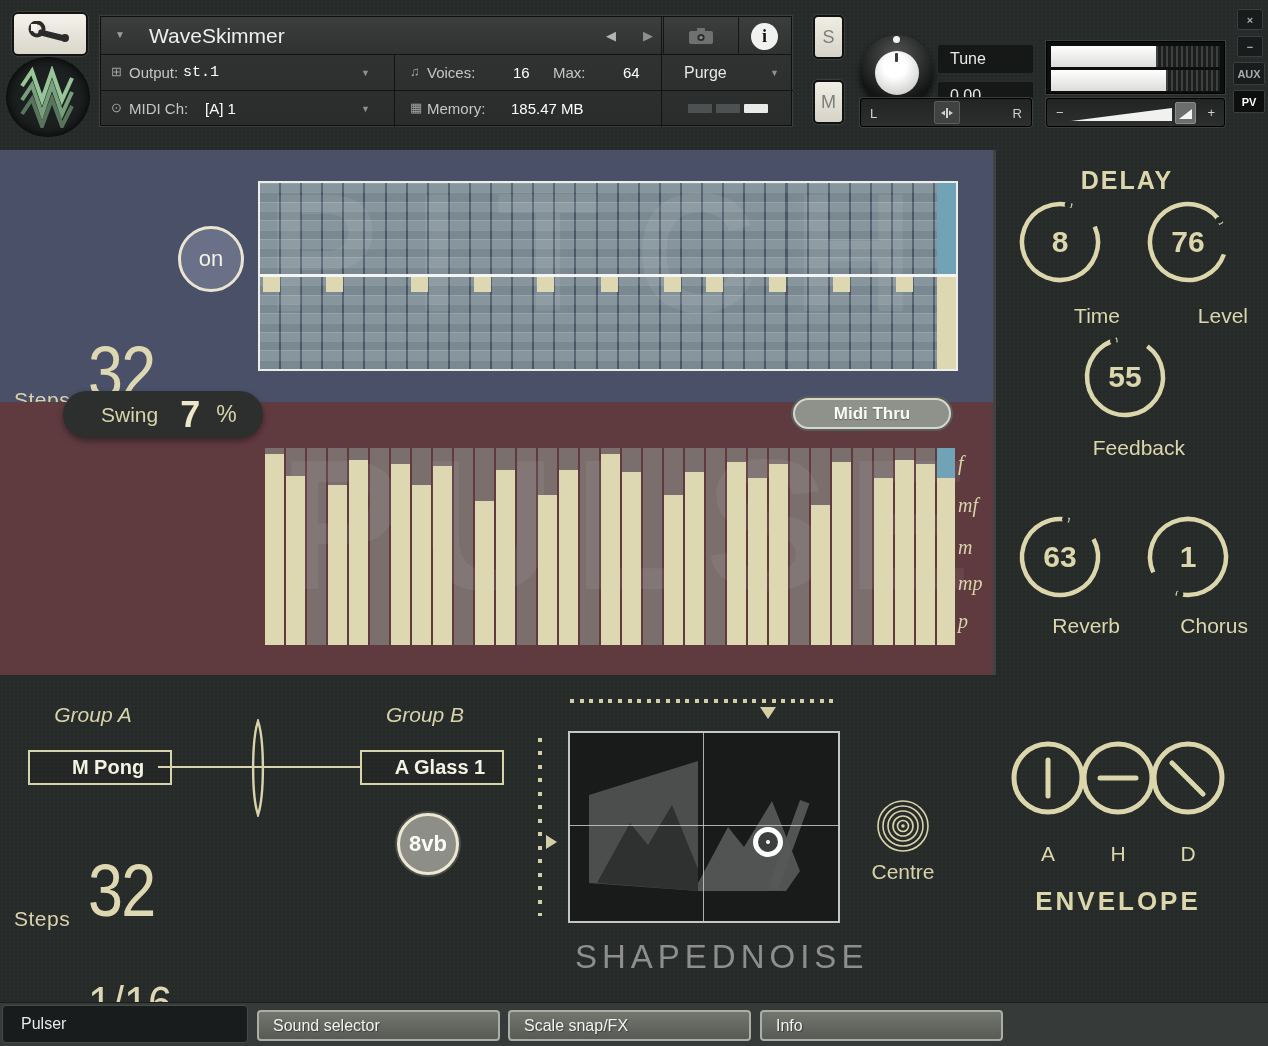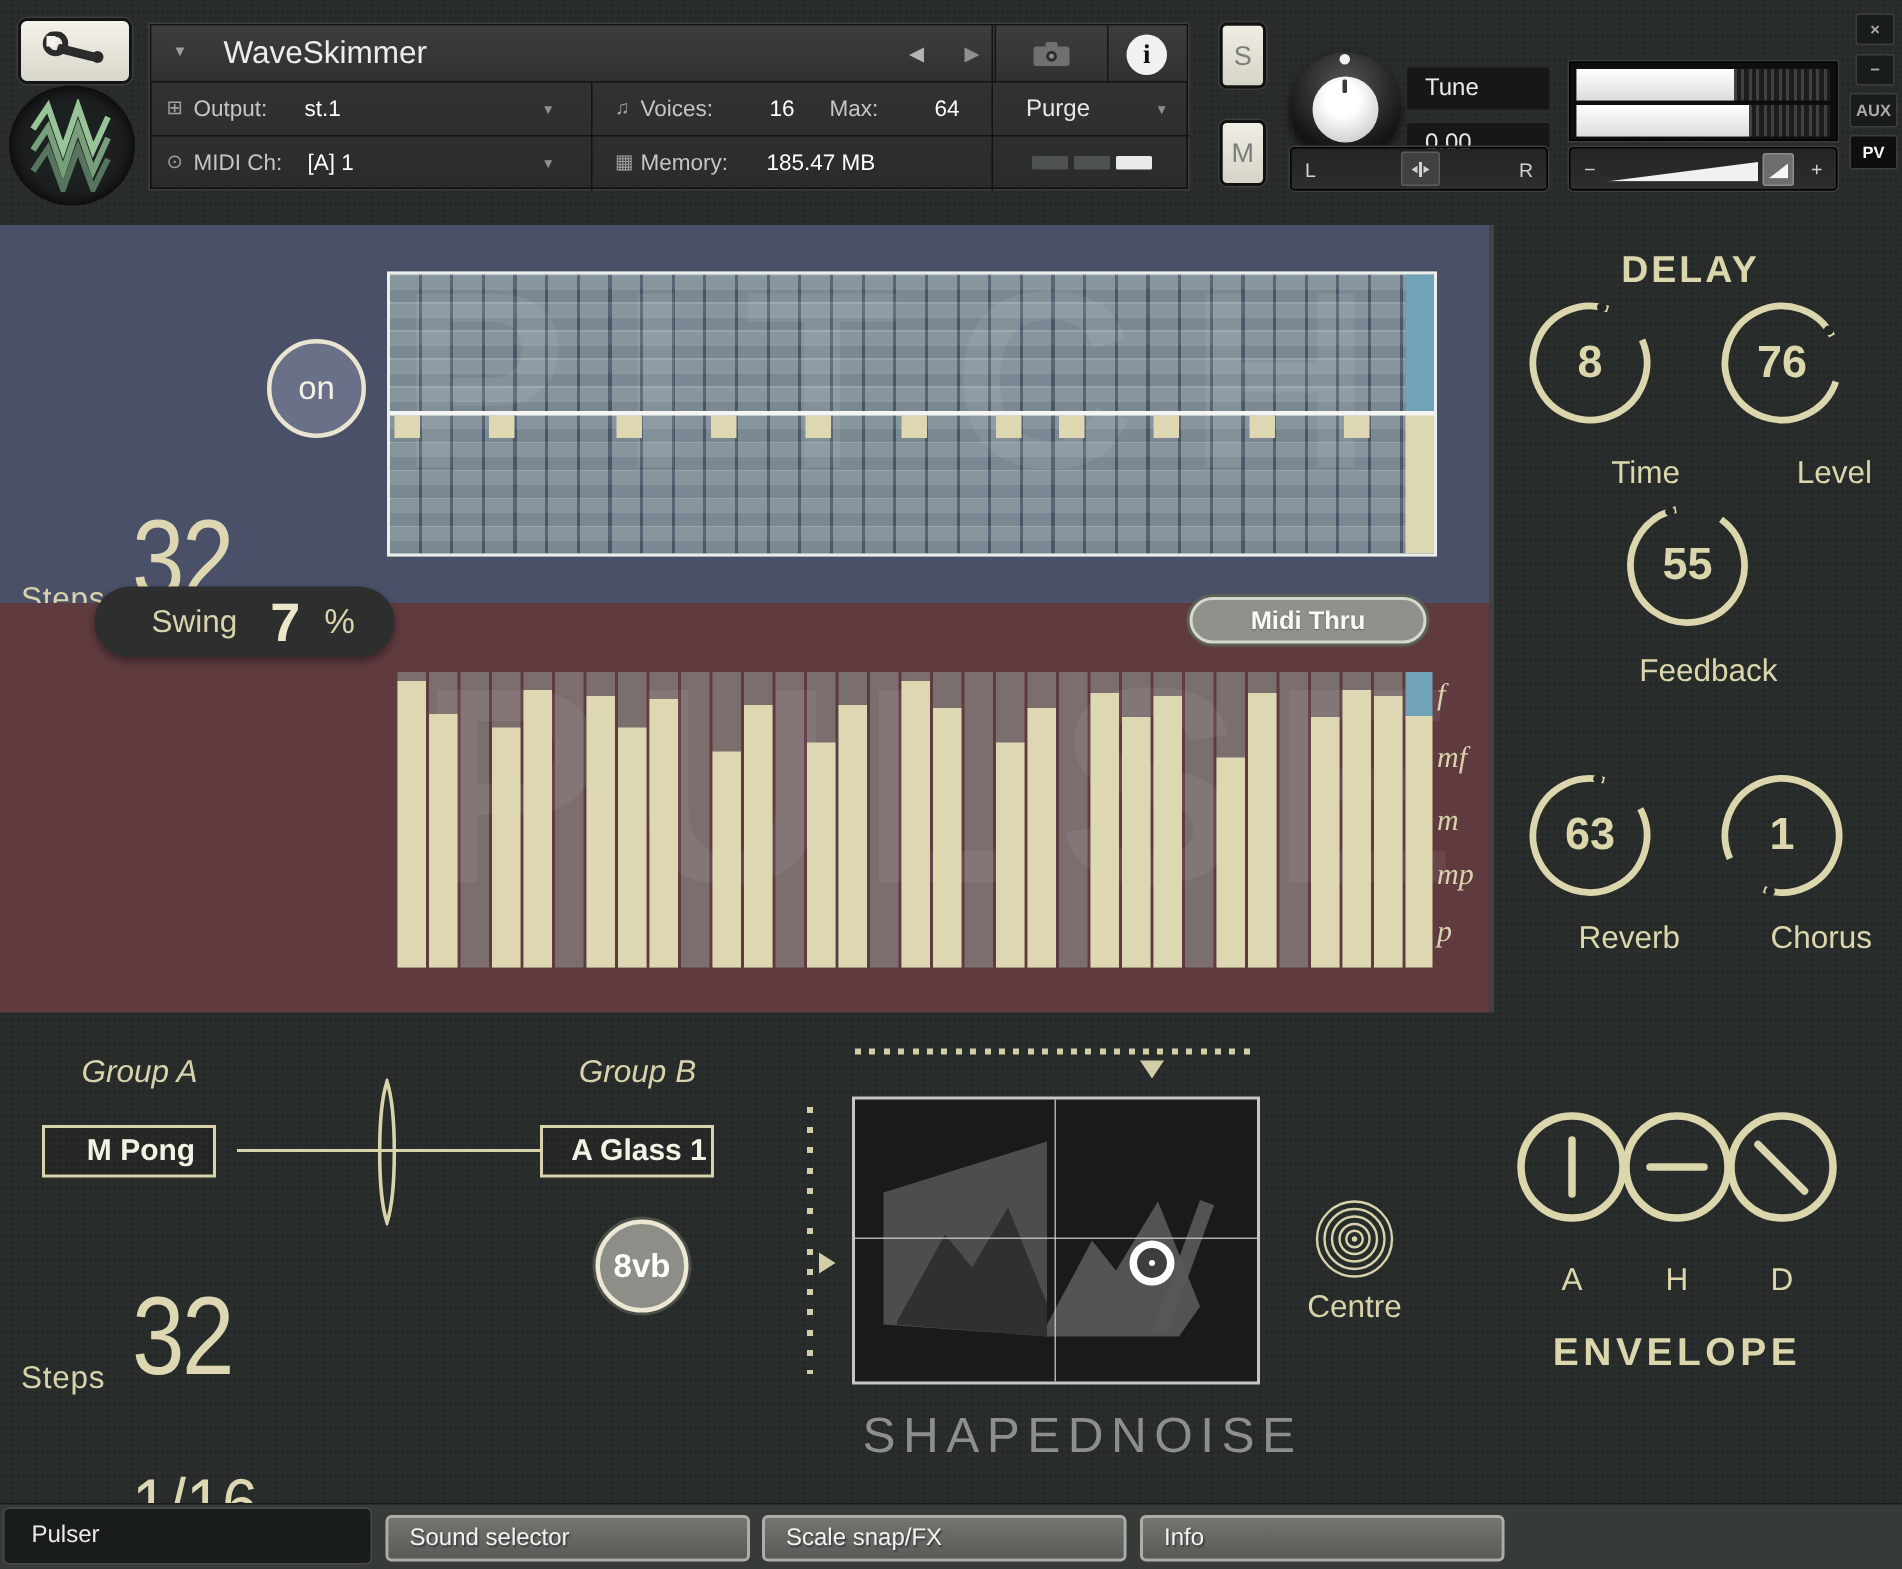--- a/index.html
+++ b/index.html
@@ -119,21 +119,21 @@
   .pbar { position:absolute; bottom:0; width:19px; background:#ded8b2; z-index:3; }
   .pulse-word { position:absolute; left:14px; top:-30px; font-size:186px; font-weight:bold;
     color:rgba(255,255,255,0.06); letter-spacing:18px; white-space:nowrap; z-index:2; }
   .pulse-scalecol { position:absolute; left:672px; top:0; width:18px; height:197px; z-index:4;
     background:linear-gradient(180deg,#6fa3b5 0 15%, #ded8b2 15% 100%); }
   .vel-lab { position:absolute; left:0; color:#d9d3ab; font-size:20px; font-style:italic;
     font-family:"Liberation Serif", serif; }
 
   
   .group-lab { color:#d9d3ab; font-size:21px; text-align:center;font-style:italic; }
-  .group-box { width:116px; height:35px; border:2px solid #d9d3ab; color:#f4f2e4; font-size:20px;
+  .group-box { width:144px; height:35px; border:2px solid #d9d3ab; color:#f4f2e4; font-size:20px;
     font-weight:bold; display:flex; align-items:center; justify-content:center; background:rgba(0,0,0,.08);padding-left:16px; }
   .xfade-line { left:158px; top:766px; width:202px; height:2px; background:#d9d3ab; }
   .octave-btn { left:397px; top:813px; width:62px; height:62px; border-radius:50%; background:#8e8e88;
     border:3px solid #ece8d4; color:#fdfdfa; font-size:22px; font-weight:bold;
     display:flex; align-items:center; justify-content:center; box-shadow:0 0 0 2px #4c4f48; }
   .ws-logo { left:60px; top:900px; white-space:nowrap; text-shadow:2px 3px 3px rgba(0,0,0,.55); }
   .ws-logo .w1 { font-size:58px; font-weight:bold; color:#fdfdfd; filter:blur(1.6px); margin-right:-4px; }
   .ws-logo .rest { font-size:42px; font-weight:bold; color:#d8d2a8; letter-spacing:3px; }
   .xypad { left:568px; top:731px; width:272px; height:192px; border:2px solid #c6c7c5; background:#191b1b; }
   .xy-vline { position:absolute; left:49.5%; top:0; width:1px; height:100%; background:rgba(210,210,210,.8); }
@@ -207,21 +207,21 @@
           <rect x="9" y="1" width="8" height="4" rx="1" fill="#6e7170"></rect>
           <circle cx="13" cy="10.5" r="3.6" fill="#2c2e2e"></circle>
           <circle cx="13" cy="10.5" r="1.6" fill="#8f9291"></circle>
         </svg>
       </div>
       <div class="info-circle">i</div>
     </div>
     <div class="hdr-row2">
       <span class="cell-ic" style="left:10px;">⊞</span>
       <span class="cell-lab" style="left:28px;">Output:</span>
-      <span class="cell-val" style="left:102px;">st.1</span>
+      <span class="cell-val" style="left:82px;font-family:Liberation Mono, monospace;">st.1</span>
       <span class="cell-dd" style="left:260px;">▼</span>
       <span class="cell-ic" style="left:309px;">♫</span>
       <span class="cell-lab" style="left:326px;">Voices:</span>
       <span class="cell-val" style="left:412px;">16</span>
       <span class="cell-lab" style="left:452px;">Max:</span>
       <span class="cell-val" style="left:522px;">64</span>
     </div>
     <div class="hdr-row3">
       <span class="cell-ic" style="left:10px;">⊙</span>
       <span class="cell-lab" style="left:28px;">MIDI Ch:</span>

